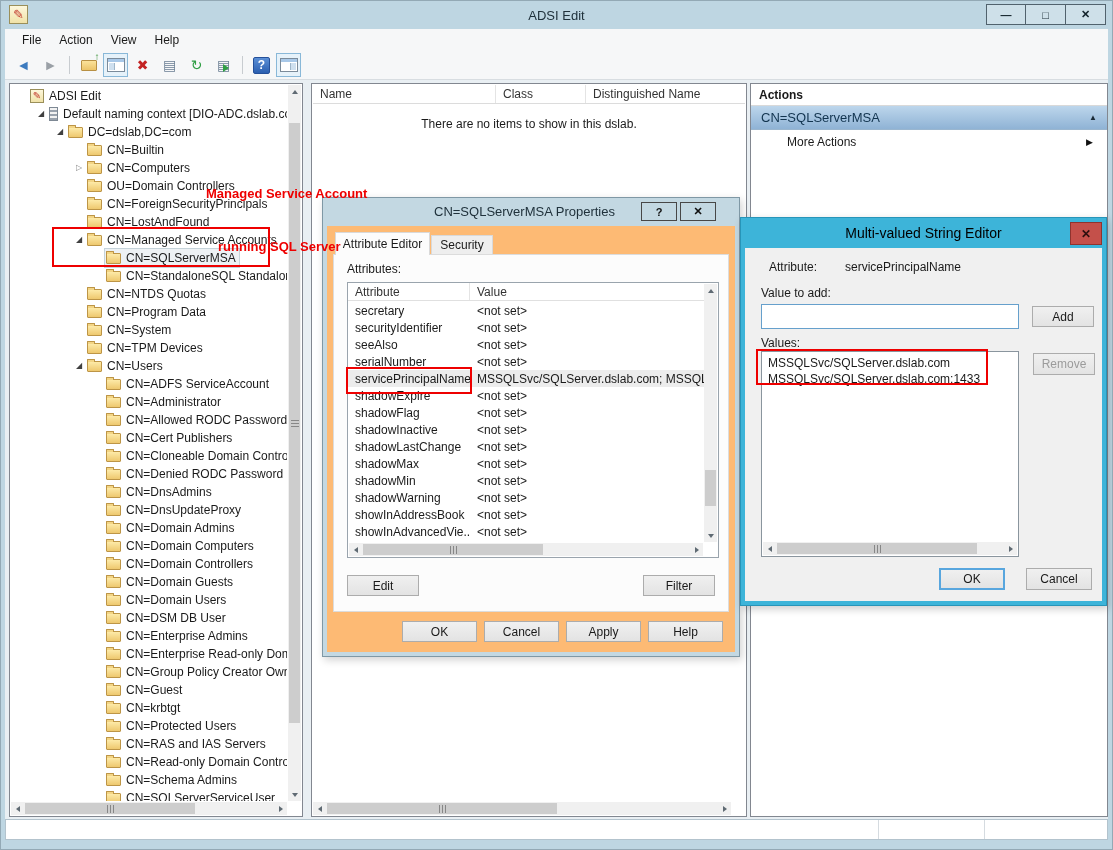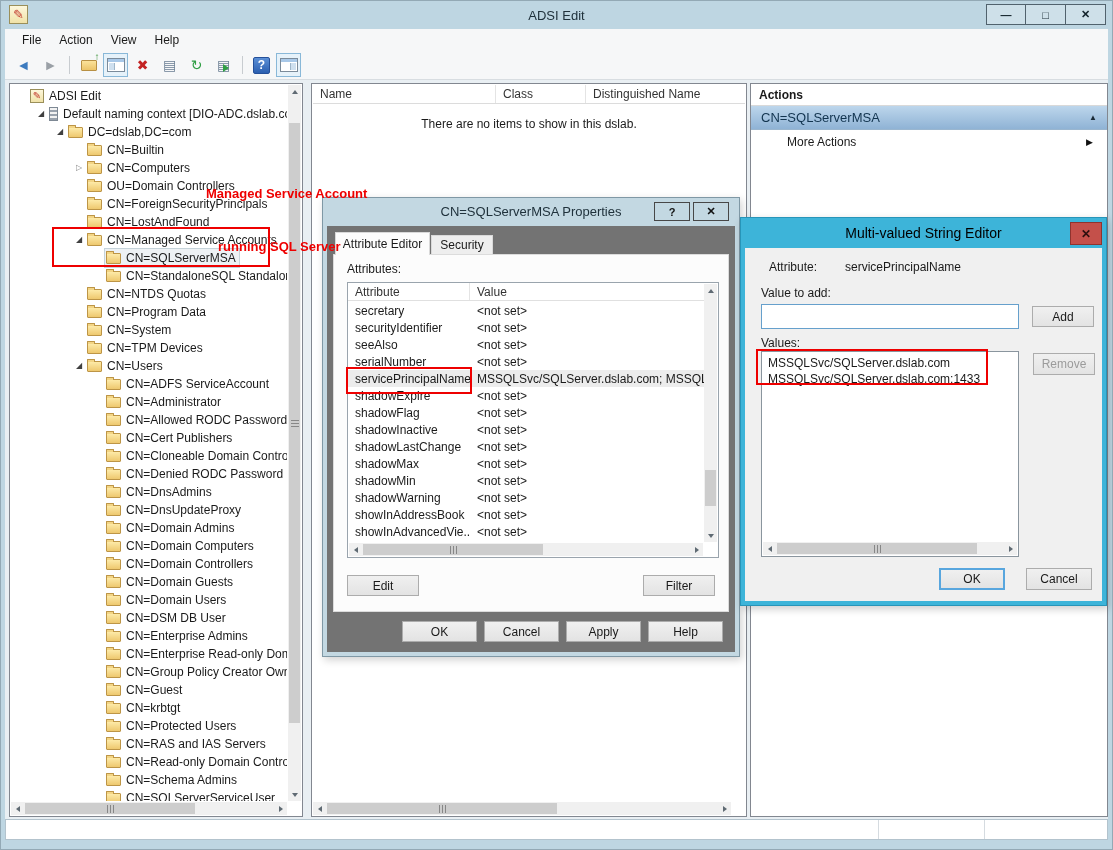--- a/index.html
+++ b/index.html
@@ -104,26 +104,26 @@
 
   
   .btn { background:linear-gradient(#f0f0f0,#e3e3e3); border:1px solid #acacac; font-family:"Liberation Sans",sans-serif;
          font-size:12px; color:#1a1a1a; display:flex; align-items:center; justify-content:center; }
   .btn.default { border:2px solid #58a6de; }
   .btn.disabled { color:#9b9b9b; }
 
   
   .props-dialog { position:absolute; left:321px; top:196px; width:418px; height:460px; background:#c3d8e2;
         border:1px solid #7f98a5; z-index:10; box-shadow:2px 3px 8px rgba(0,0,0,.18); }
-  .props-title { position:absolute; left:0; right:0; top:0; height:40px; }
+  .props-title { position:absolute; left:0; right:13px; top:0; height:40px; }
   .props-title .title-text { top:6px; font-size:13px; }
   .dlg-btns { position:absolute; right:10px; top:4px; display:flex; gap:3px; }
   .dlg-btn { width:36px; height:19px; background:transparent; border:1px solid #474747; font-size:11px; font-weight:bold;
         color:#111; display:flex; align-items:center; justify-content:center; font-family:"Liberation Sans",sans-serif; }
-  .props-body { position:absolute; left:4px; top:28px; right:4px; bottom:4px; background:#737373; }
+  .props-body { position:absolute; left:4px; top:28px; right:4px; bottom:4px; background:#fdba74; }
   .tab { position:absolute; display:flex; align-items:center; justify-content:center; border:1px solid #d9d9d9; }
   .tab.active { left:8px; top:6px; width:95px; height:23px; background:#fcfcfc; border-bottom:none; z-index:2; }
   .tab.inactive { left:104px; top:9px; width:62px; height:20px; background:#eeeeee; }
   .tab-panel { position:absolute; left:6px; top:28px; right:6px; height:358px; background:#fcfcfc; border:1px solid #dcdcdc; }
   .attrs-label { position:absolute; left:13px; top:7px; }
   .attr-list { position:absolute; left:13px; top:27px; width:372px; height:276px; background:#fff; border:1px solid #9aa4ad; }
   .attr-header { position:absolute; left:0; top:0; right:14px; height:18px; display:flex; border-bottom:1px solid #e0e0e0; background:#fff; }
   .attr-col { display:flex; align-items:center; padding-left:7px; color:#333; border-right:1px solid #e4e4e4; }
   .attr-header .attr-col:nth-of-type(1) { width:122px; }
   .attr-header .attr-col:nth-of-type(2) { flex:1; border-right:none; }

